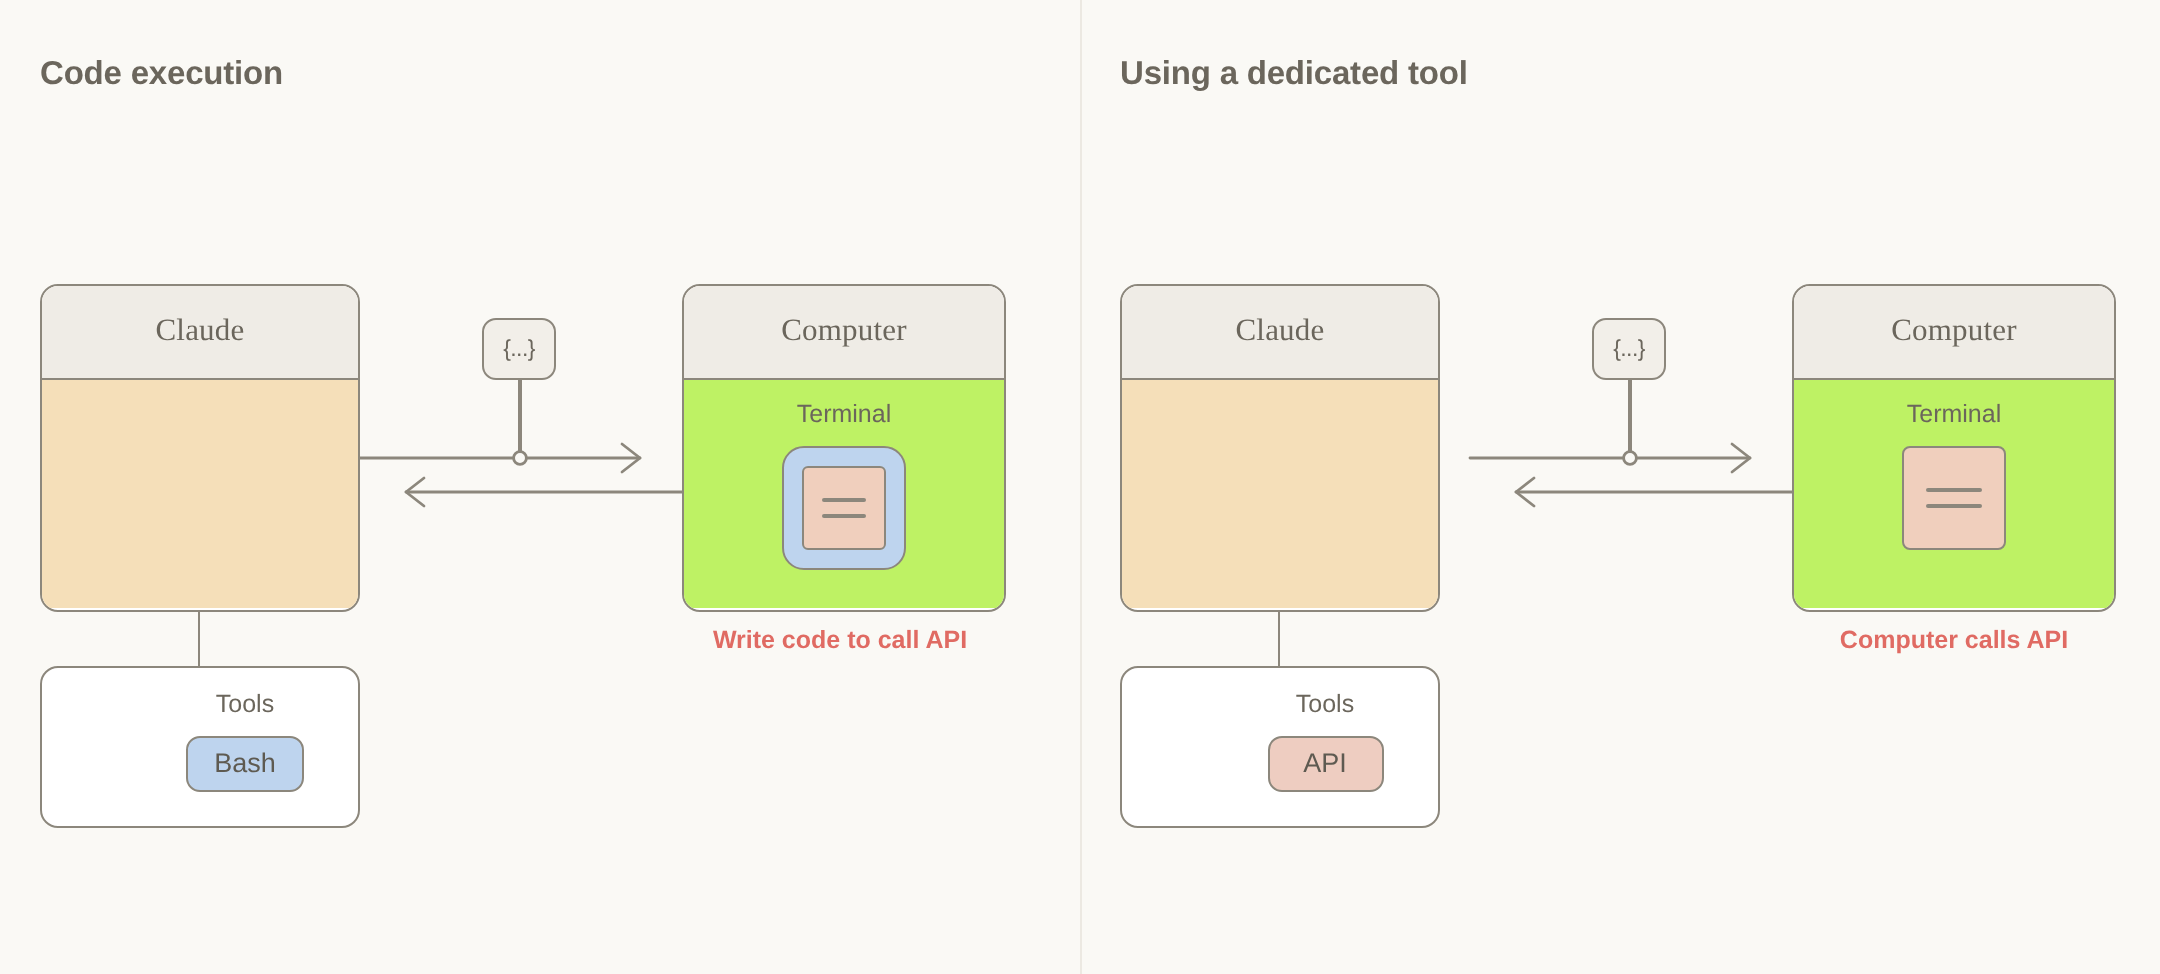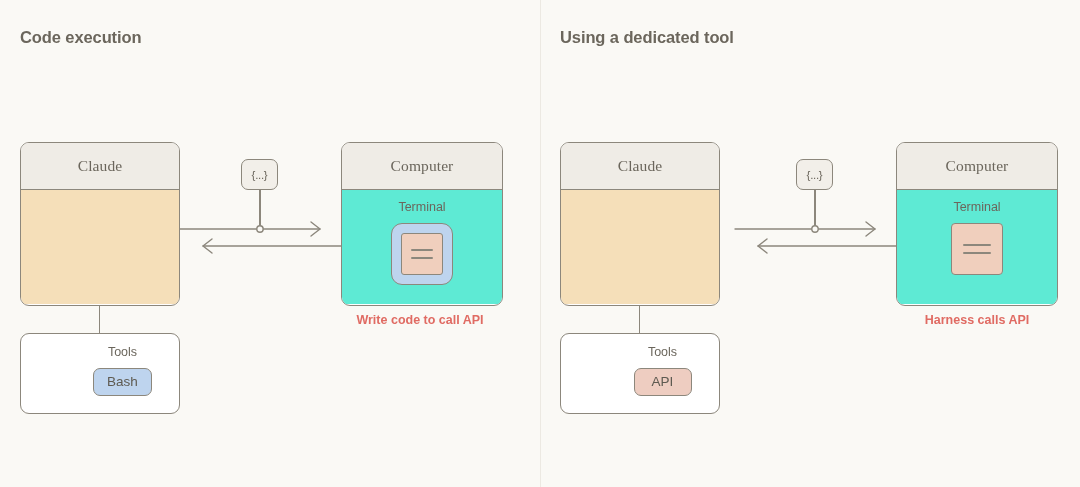--- a/index.html
+++ b/index.html
@@ -89,21 +89,21 @@
 
   
   .computer-card {
     left: 341px;
     top: 142px;
     width: 162px;
     height: 164px;
   }
   .computer-body {
     height: calc(100% - 48px);
-    background: #5eead4;
+    background: #bef264;
     display: flex;
     flex-direction: column;
     align-items: center;
     padding-top: 10px;
     box-sizing: border-box;
   }
   .terminal-label {
     font-size: 12.5px;
     color: #6b665c;
     margin-bottom: 9px;
@@ -290,21 +290,21 @@
       <div class="card-header">Computer</div>
       <div class="computer-body">
         <div class="terminal-label">Terminal</div>
         <div class="term-screen standalone">
           <div class="term-line"></div>
           <div class="term-line"></div>
         </div>
       </div>
     </div>
 
-    <div class="caption" style="left:356px; top:313px; width:162px;">Harness calls API</div>
+    <div class="caption" style="left:356px; top:313px; width:162px;">Computer calls API</div>
   </div>
 
   <svg class="arrows" viewBox="0 0 1080 487" width="1080" height="487">
     <g stroke="#8c877c" stroke-width="1.4" fill="none" stroke-linecap="round" stroke-linejoin="round">
 
       <line x1="180" y1="229" x2="320" y2="229"></line>
       <polyline points="311,222 320,229 311,236"></polyline>
       <circle cx="260" cy="229" r="3.2" fill="#faf9f5"></circle>
 
       <line x1="341" y1="246" x2="203" y2="246"></line>

